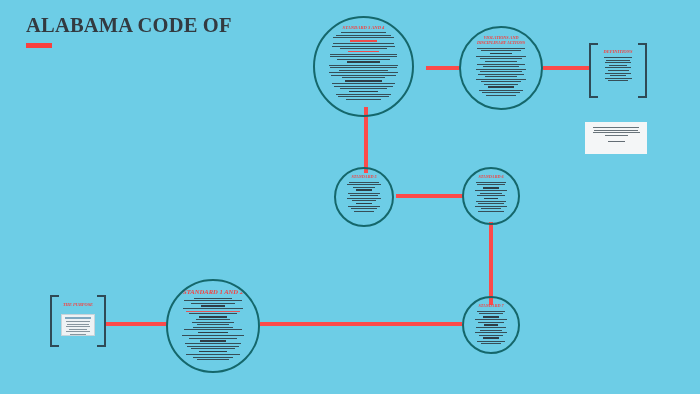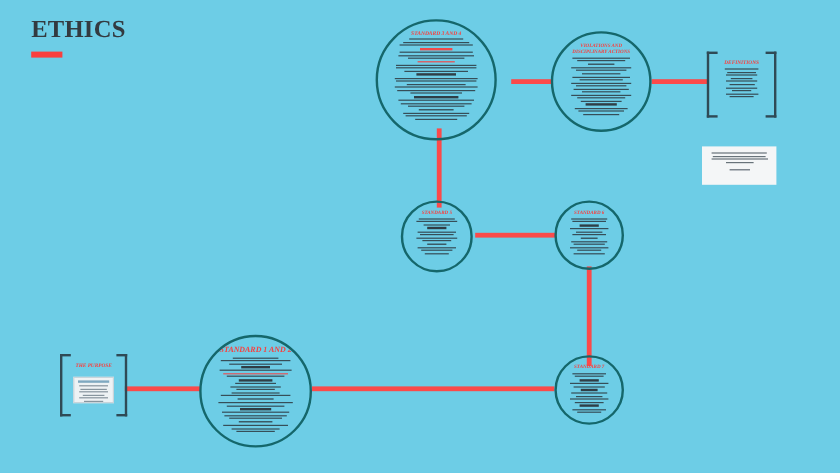--- a/index.html
+++ b/index.html
@@ -162,21 +162,21 @@
     background: #7fa8c0;
     margin-bottom: 2px;
   }
 </style>
 </head>
 <body>
 
 <div id="canvas">
 
   <div id="title-block">
-    <div class="title-line">ETHICS</div>
+    <div class="title-line">ALABAMA CODE OF</div>
     <div id="title-rule"></div>
   </div>
 
   <div class="connector" style="left:426px; top:66px; width:34px; height:4px;"></div>
 
   <div class="connector" style="left:543px; top:66px; width:47px; height:4px;"></div>
 
   <div class="connector" style="left:364px; top:107px; width:4px; height:66px;"></div>
 
   <div class="connector" style="left:396px; top:194px; width:68px; height:4px;"></div>

